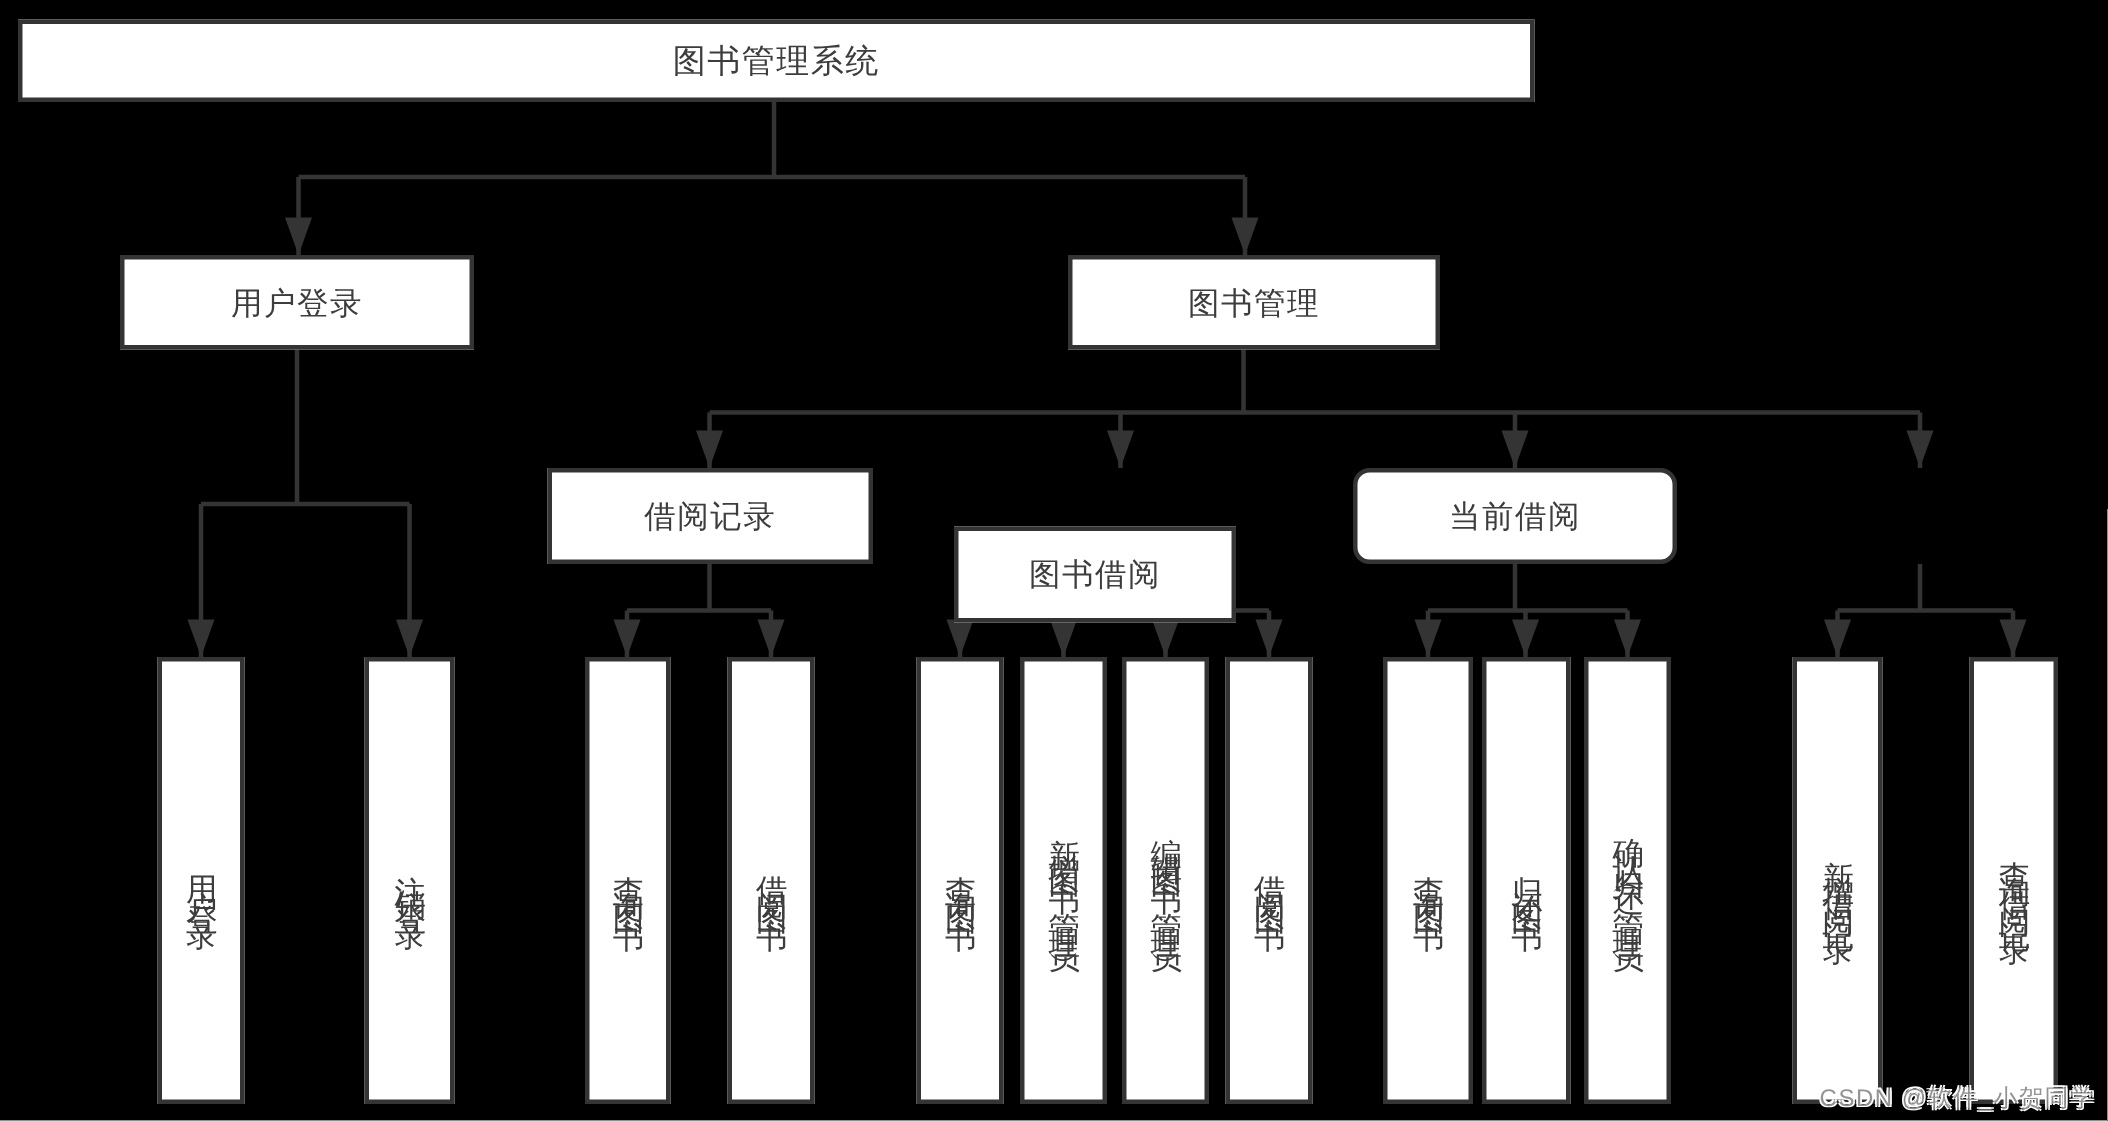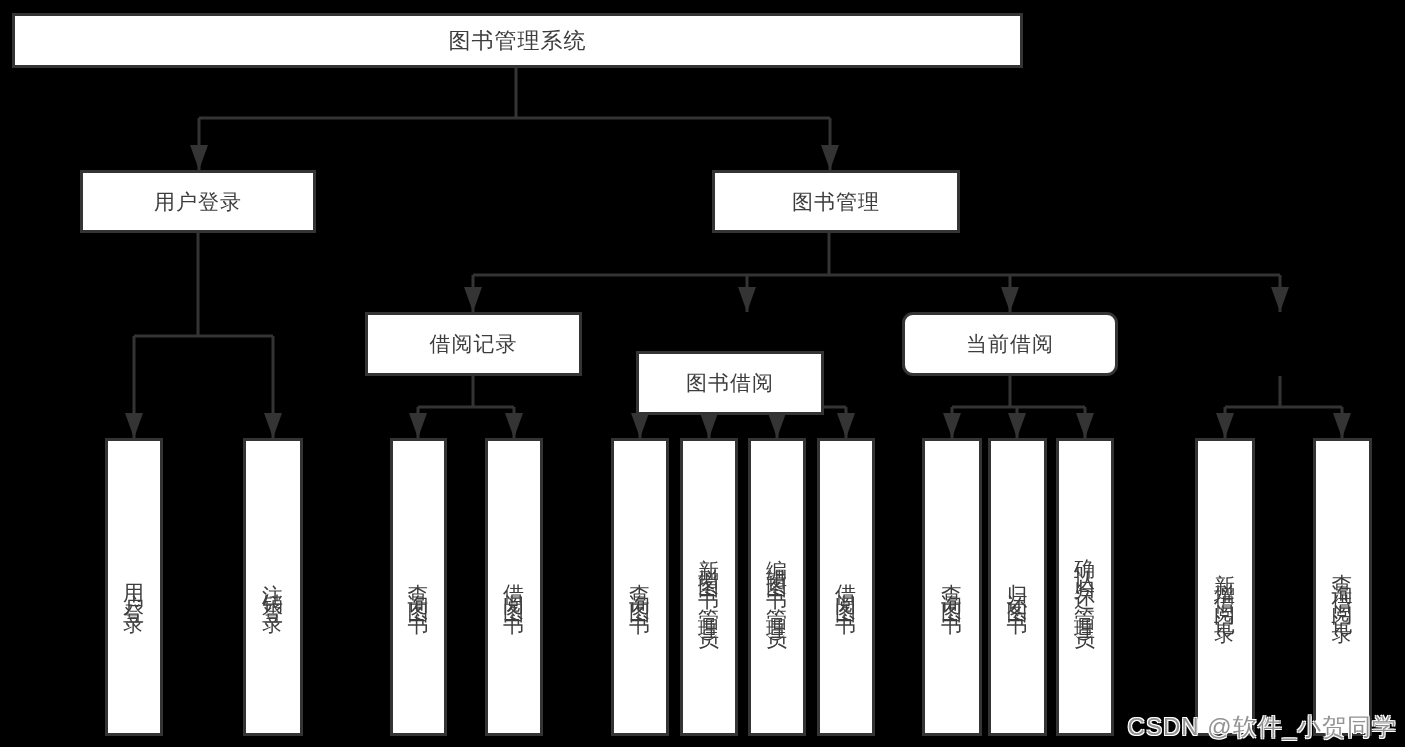--- a/index.html
+++ b/index.html
@@ -34,21 +34,21 @@
   .vbox span{
     writing-mode:vertical-rl;
     text-orientation:mixed;
     letter-spacing:10px;
     line-height:1.1;
     white-space:nowrap;
   }
   .watermark{
     position:absolute;z-index:3;
     right:8px;bottom:4px;
-    font-size:24px;
+    font-size:16px;
     color:rgba(138,138,138,0.92);
     letter-spacing:1px;
     text-shadow:1px 1px 0 #ffffff,-1px -1px 0 #ffffff,1px -1px 0 #ffffff,-1px 1px 0 #ffffff;
     margin-left:15px;
   }
 </style>
 </head>
 <body>
 
 <div id="canvas">

